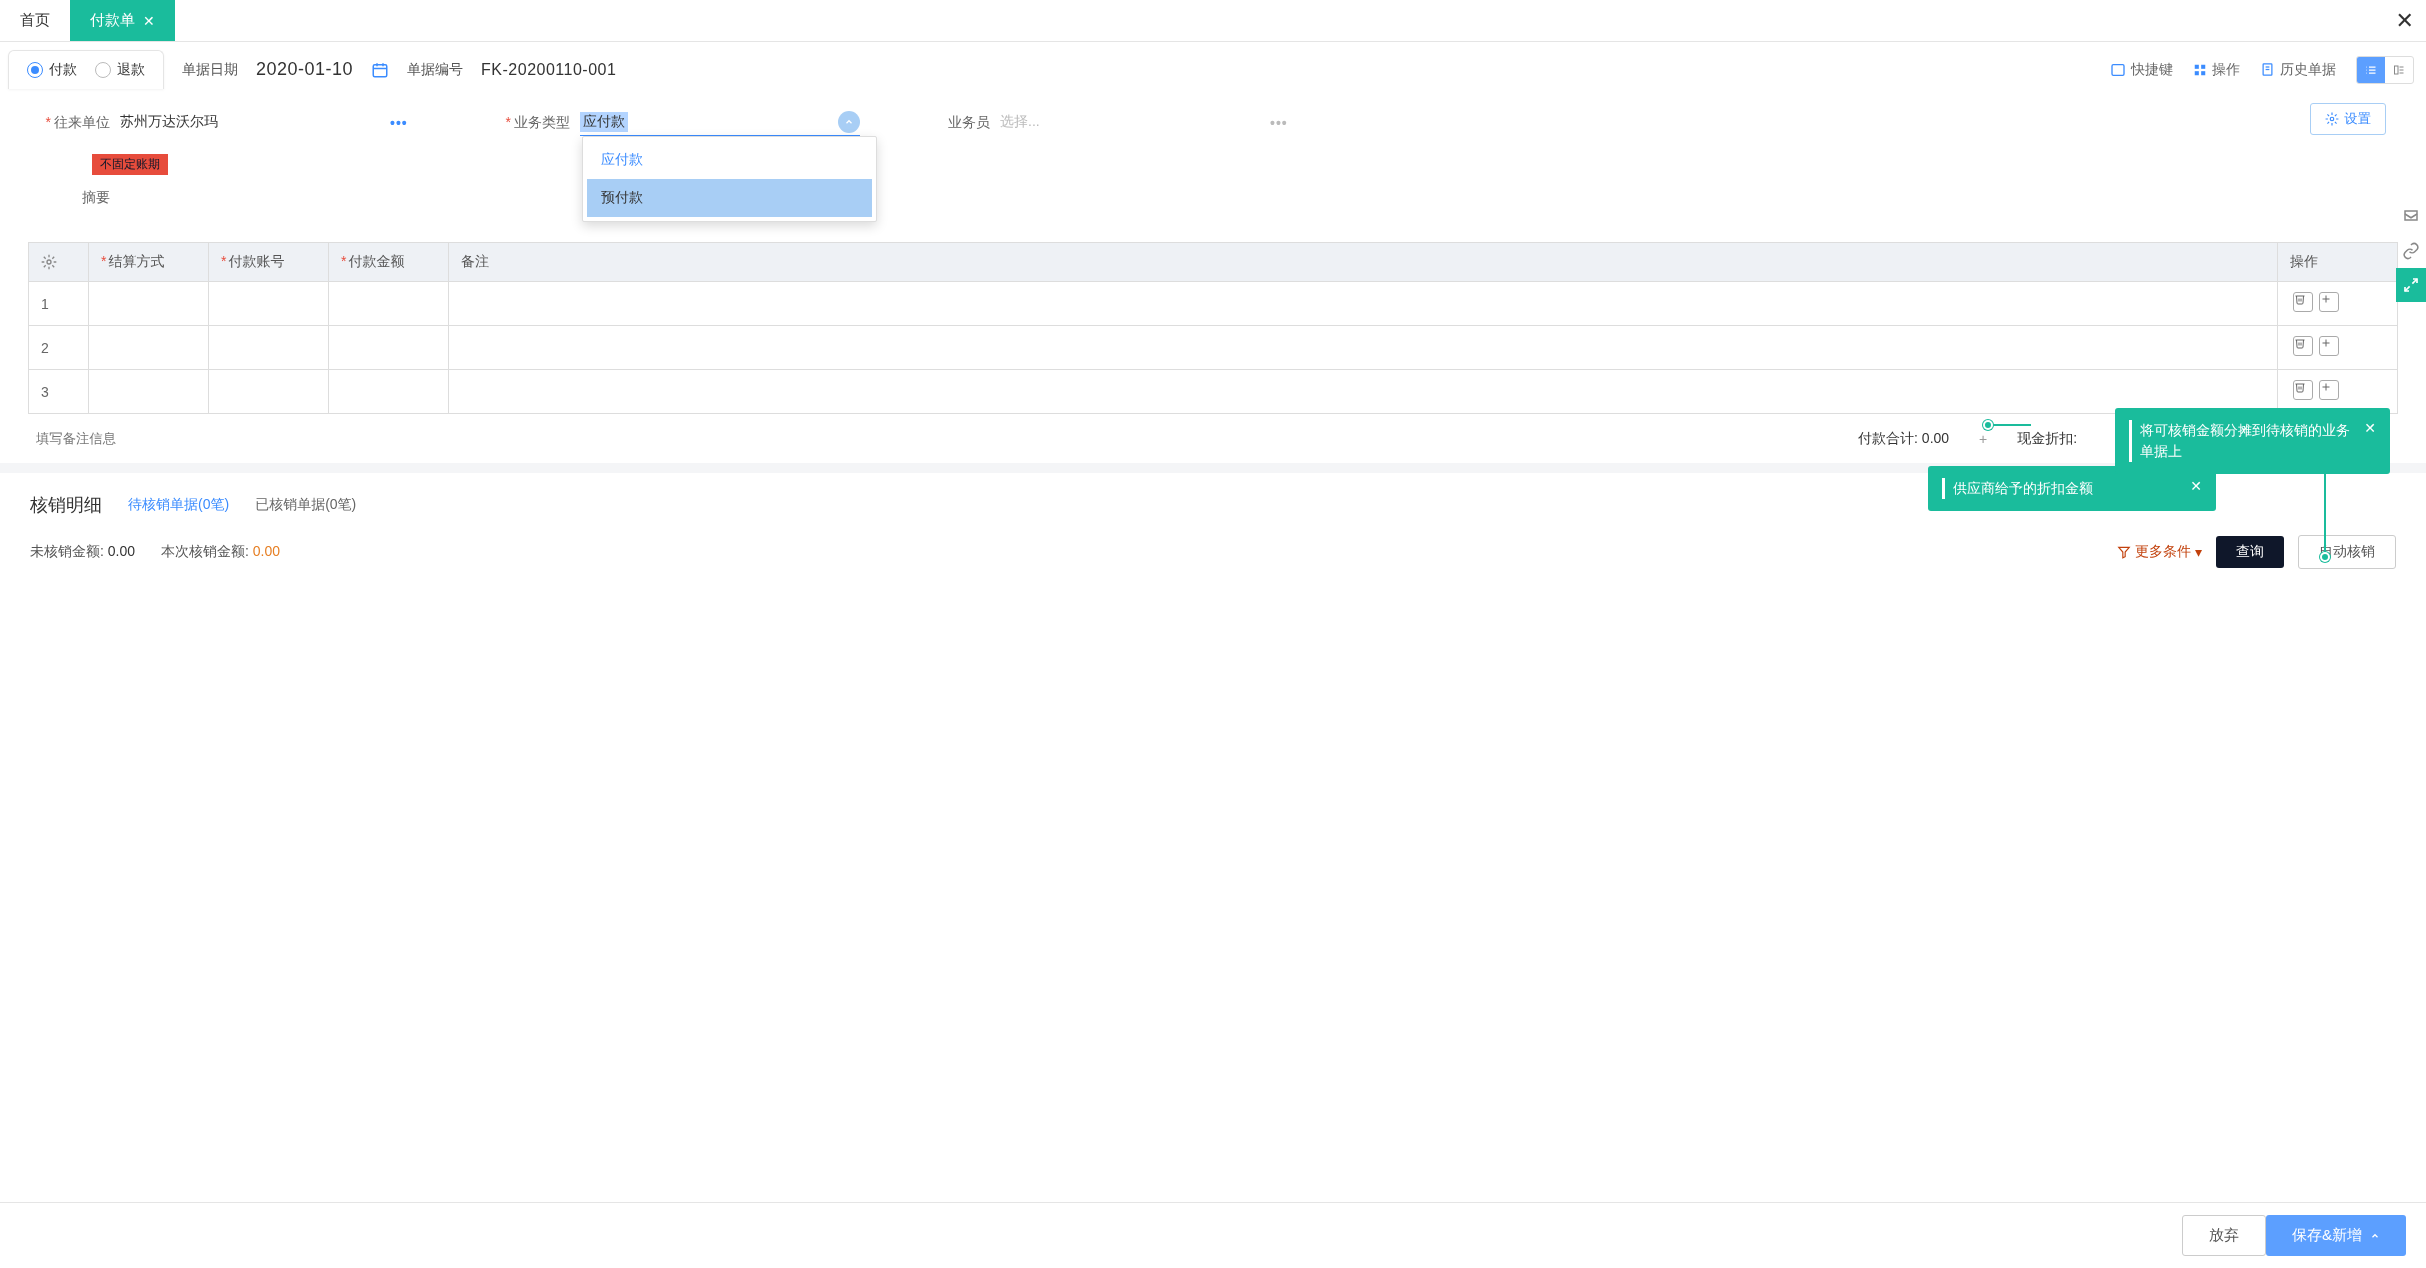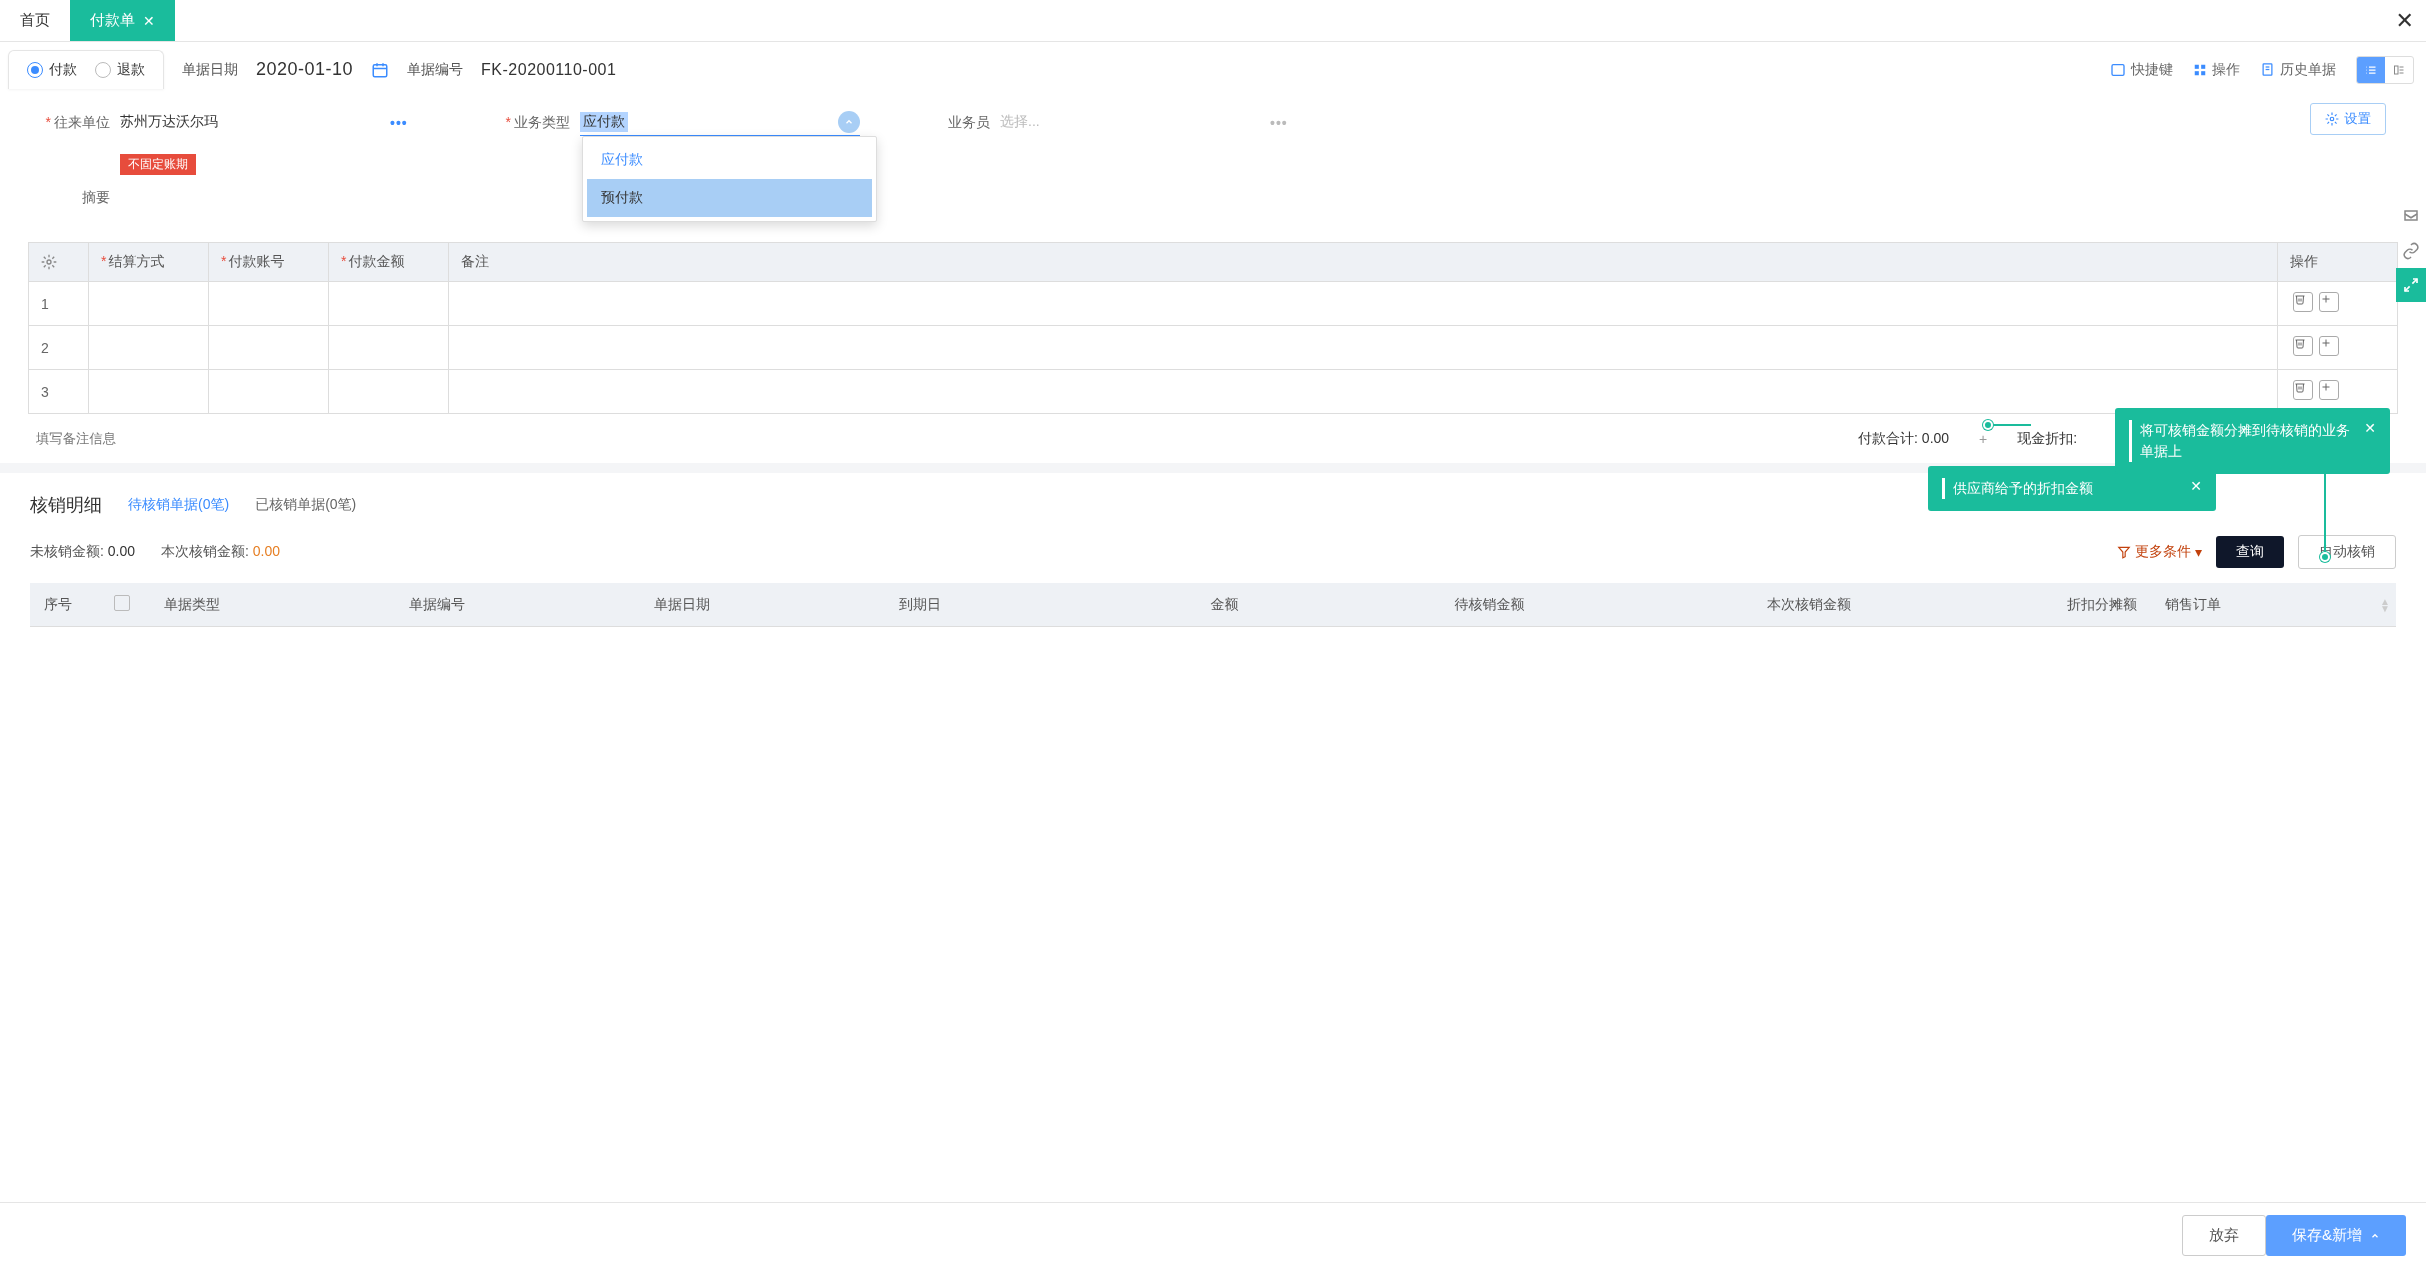--- a/index.html
+++ b/index.html
@@ -32,21 +32,21 @@
 
 
 .form-area { padding: 20px 40px 10px 40px; position: relative; }
 .form-row { display: flex; align-items: flex-start; gap: 40px; margin-bottom: 12px; }
 .form-field { display: flex; align-items: center; gap: 10px; position: relative; }
 .field-label { width: 70px; text-align: right; color: #666; }
 .req { color: #e74c3c; margin-right: 3px; }
 .field-input { border: none; border-bottom: 1px solid transparent; padding: 4px 0; font-size: 14px; min-width: 260px; outline: none; }
 .field-highlighted { background: #b3d4ff; padding: 1px 3px; }
 .more-dots { color: #3b8cff; font-weight: bold; cursor: pointer; letter-spacing: 1px; }
-.badge-red { background: #e74c3c; color: #ffffff; font-size: 12px; padding: 2px 8px; display: inline-block; margin-left: 80px; margin-top: 6px; }
+.badge-red { background: #e74c3c; color: #0f172a; font-size: 12px; padding: 2px 8px; display: inline-block; margin-left: 52px; margin-top: 6px; }
 .placeholder { color: #bbb; }
 
 .dropdown-trigger { display: flex; align-items: center; gap: 10px; width: 280px; border-bottom: 1px solid #3b8cff; padding: 2px 0; }
 .chevron-circle { width: 22px; height: 22px; border-radius: 50%; background: #a8cef5; display: flex; align-items: center; justify-content: center; color: #fff; font-size: 12px; margin-left: auto; }
 .dropdown-menu { position: absolute; top: 100%; left: 82px; width: 295px; background: #fff; border: 1px solid #ddd; box-shadow: 0 4px 12px rgba(0,0,0,0.15); border-radius: 2px; z-index: 100; padding: 4px; }
 .dropdown-item { padding: 10px 14px; cursor: pointer; }
 .dropdown-item.current { color: #3b8cff; }
 .dropdown-item.hover { background: #a8cef5; color: #333; }
 
 .settings-btn { position: absolute; right: 40px; top: 14px; border: 1px solid #a8cef5; color: #3b8cff; background: #fff; padding: 6px 14px; border-radius: 3px; cursor: pointer; display: flex; align-items: center; gap: 5px; }
@@ -380,40 +380,20 @@
             </svg>
         </span>
         <span>更多条件</span>
         <span>▾</span>
       </div>
       <button class="btn btn-blue">查询</button>
       <button class="btn btn-outline">自动核销</button>
     </div>
   </div>
 
-  <table class="hx-table">
-    <thead>
-      <tr>
-        <th style="width:70px">序号</th>
-        <th style="width:50px"><span class="checkbox-sq"></span></th>
-        <th>单据类型</th>
-        <th>单据编号</th>
-        <th>单据日期</th>
-        <th>到期日</th>
-        <th class="num-col">金额</th>
-        <th class="num-col">待核销金额</th>
-        <th class="num-col">本次核销金额</th>
-        <th class="num-col">折扣分摊额</th>
-        <th class="sort-col">
-          <span>销售订单</span>
-          <span class="sort-arrows">▲<br>▼</span>
-        </th>
-      </tr>
-    </thead>
-  </table>
   <div class="hx-body"></div>
 </div>
 
 <div class="footer">
   <button class="btn-large btn-discard">放弃</button>
   <button class="btn-large btn-save">
     <span>保存&amp;新增</span>
     <span>
       <svg width="10" height="10" viewBox="0 0 24 24" fill="none" stroke="currentColor" stroke-width="3">
           <polyline points="6 15 12 9 18 15"></polyline>

